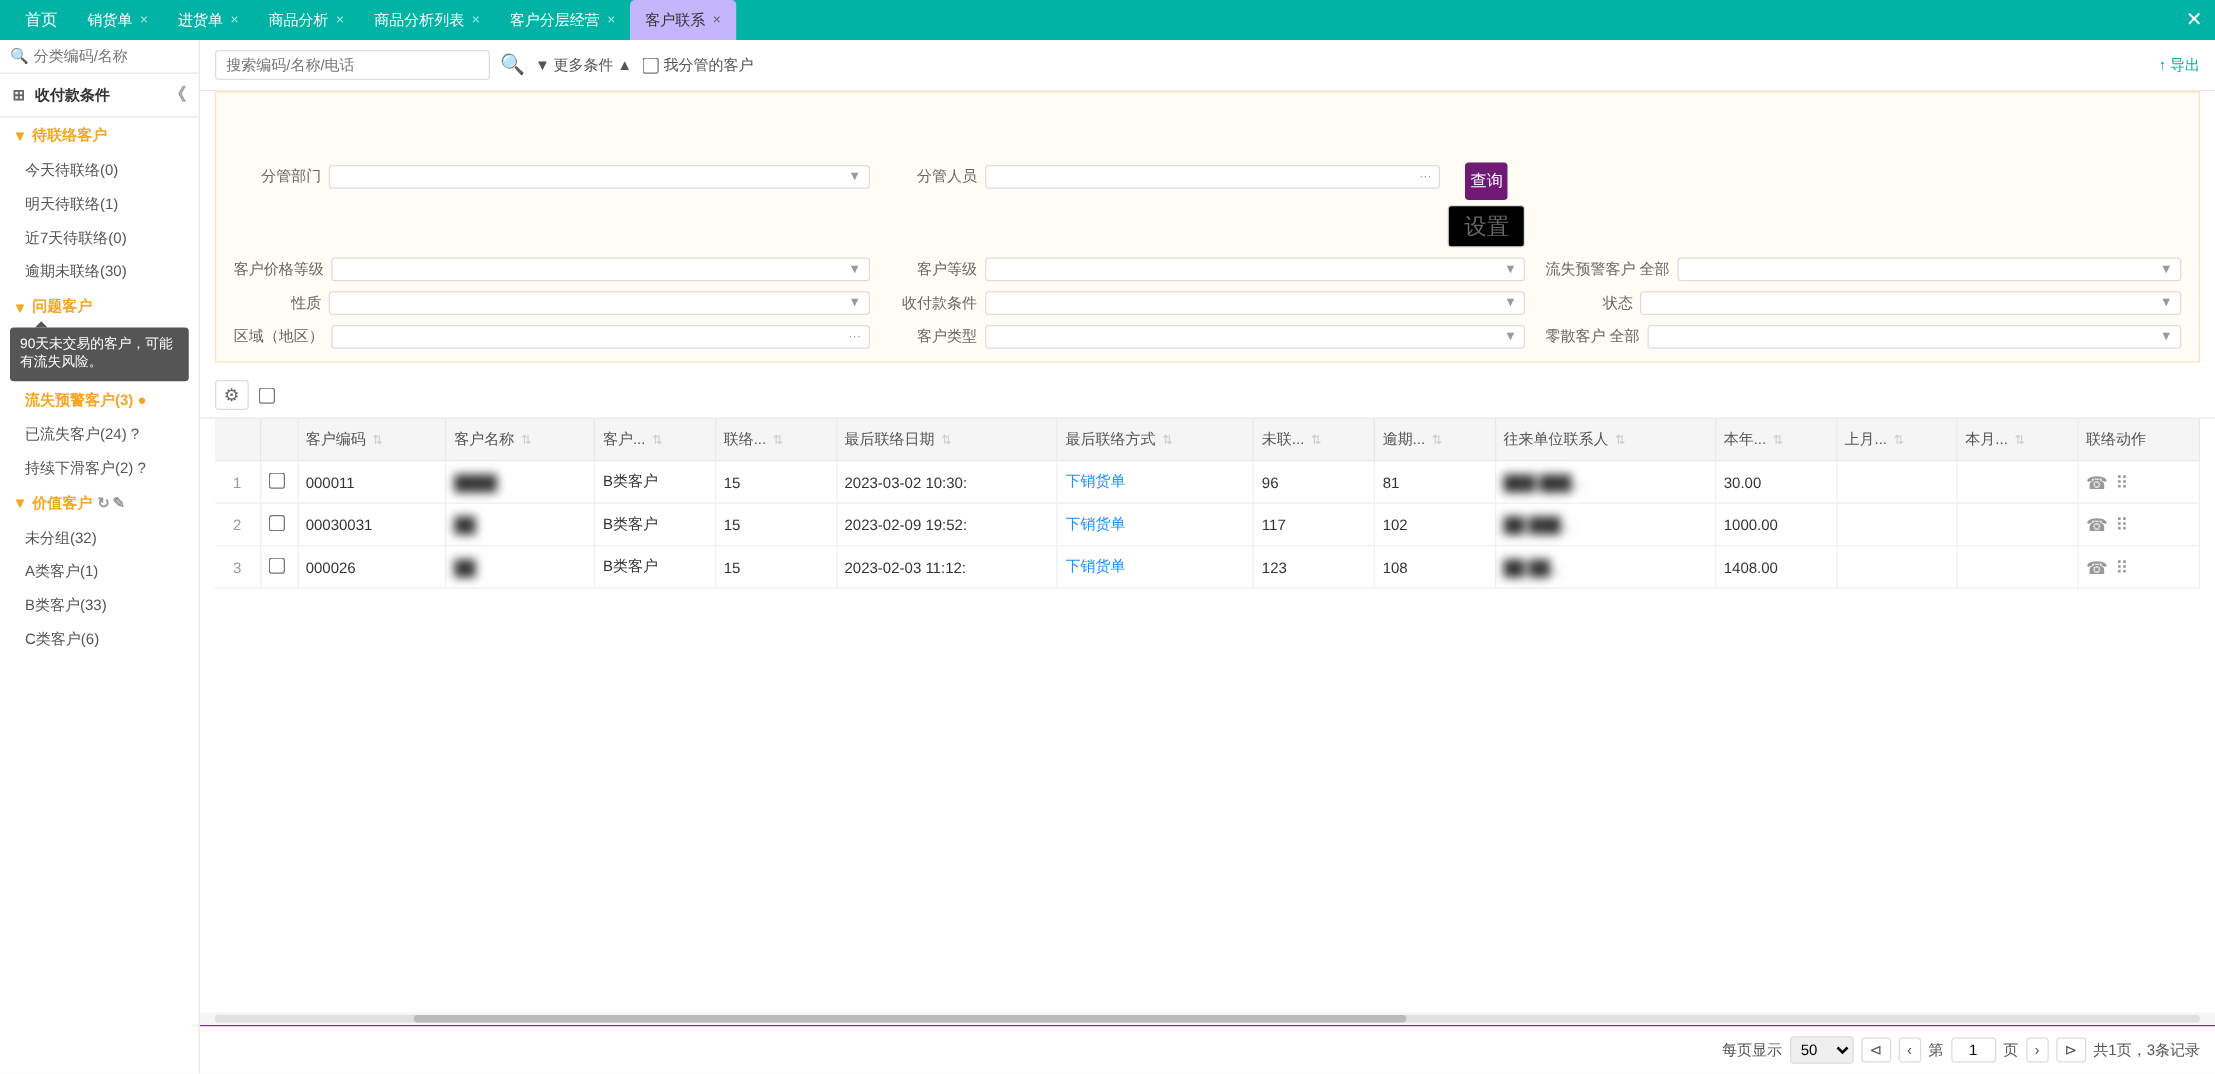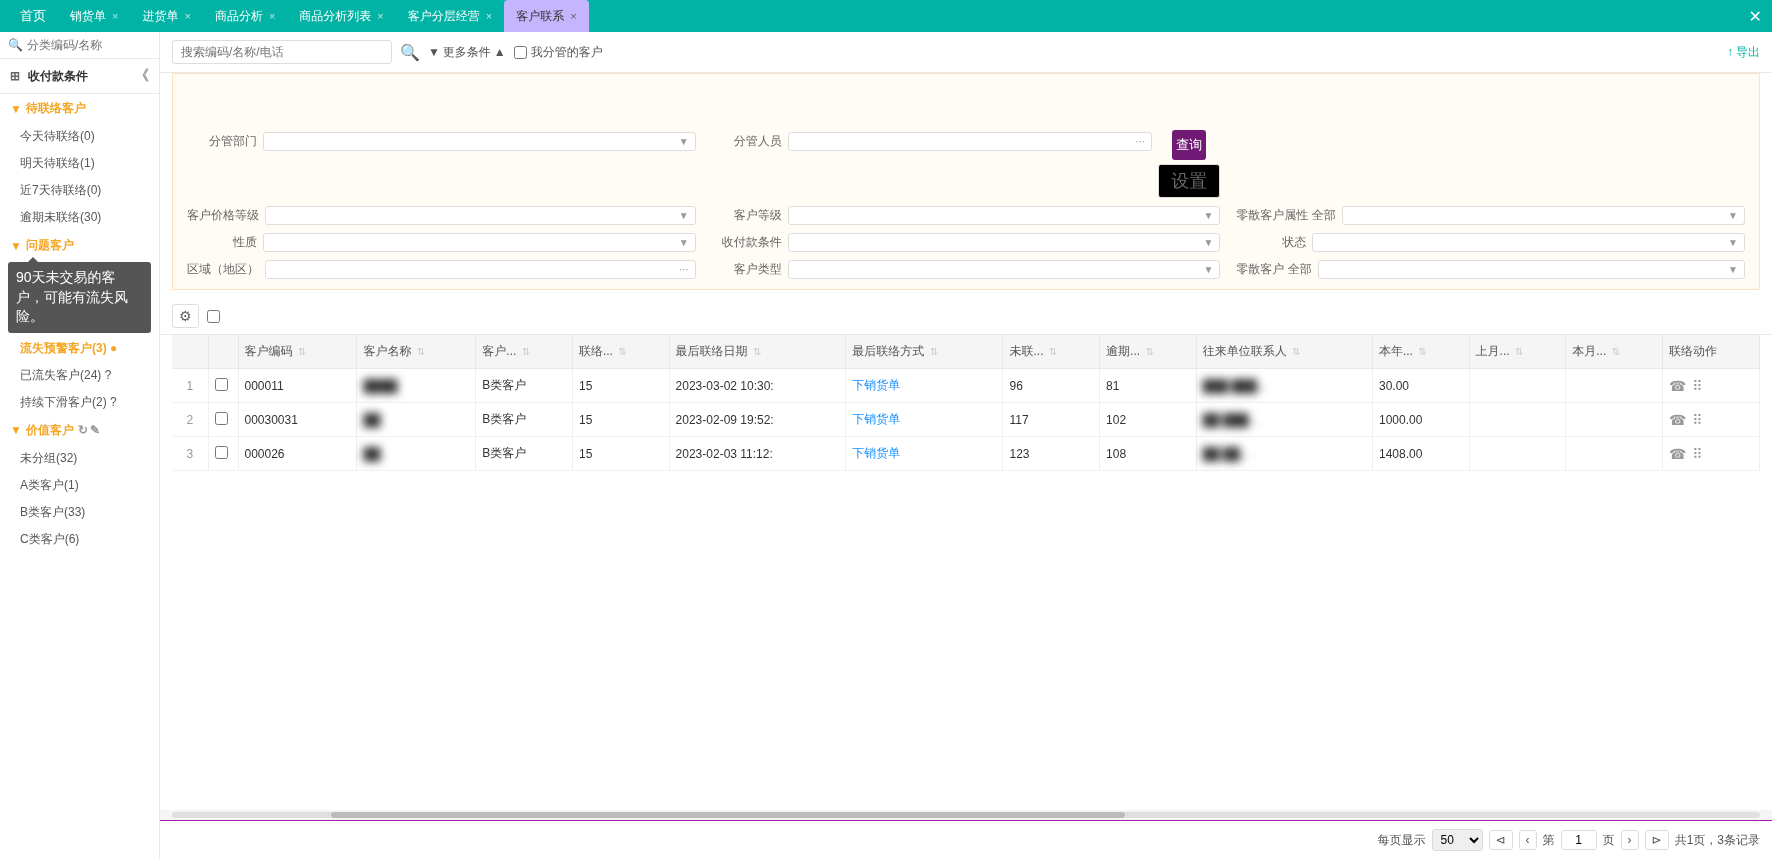--- a/index.html
+++ b/index.html
@@ -111,21 +111,21 @@
       font-weight: bold;
     }
 
     .tooltip-box {
       position: relative;
       background: #555;
       color: white;
       padding: 6px 8px;
       border-radius: 3px;
       margin: 2px 8px;
-      font-size: 14px;
+      font-size: 11px;
       line-height: 1.4;
     }
     .tooltip-box::before {
       content: '';
       position: absolute;
       top: -5px;
       left: 20px;
       border: 5px solid transparent;
       border-bottom-color: #555;
       border-top: 0;
@@ -518,21 +518,21 @@
 
           <div class="filter-row">
             <span class="filter-label">客户等级</span>
             <div class="filter-select">
               <span class="filter-select-text"></span>
               <span class="filter-select-arrow">▼</span>
             </div>
           </div>
 
           <div class="filter-row">
-            <span class="filter-label">零散客户属性 全部</span>
+            <span class="filter-label">流失预警客户 全部</span>
             <div class="filter-select">
               <span class="filter-select-text"></span>
               <span class="filter-select-arrow">▼</span>
             </div>
           </div>
         </div>
 
         <div style="display:grid; grid-template-columns: 1fr 1fr 1fr; gap:10px 16px;">
 
           <div class="filter-row">

